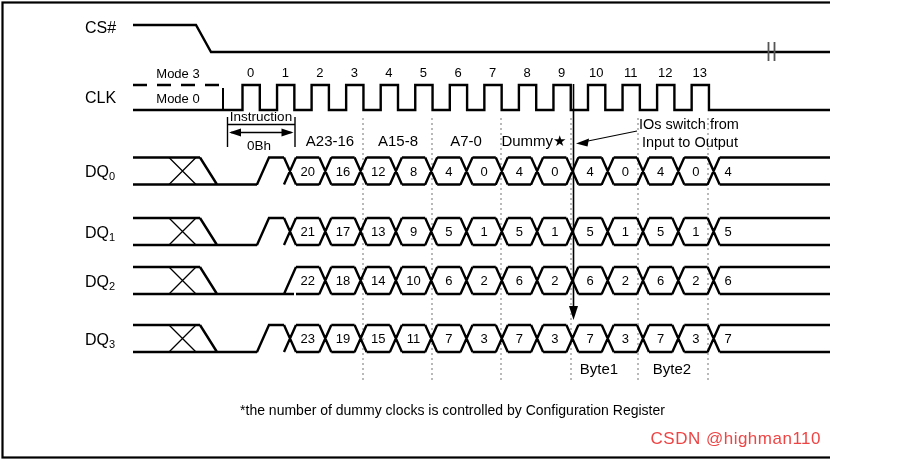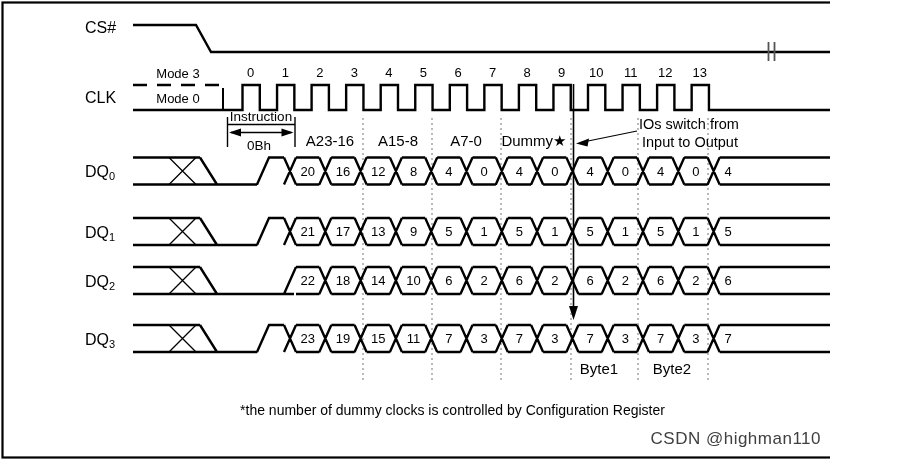--- a/index.html
+++ b/index.html
@@ -131,14 +131,14 @@
         <text x="590.05" y="343.2" font-size="13" text-anchor="middle">7</text>
         <text x="625.35" y="343.2" font-size="13" text-anchor="middle">3</text>
         <text x="660.65" y="343.2" font-size="13" text-anchor="middle">7</text>
         <text x="695.9499999999999" y="343.2" font-size="13" text-anchor="middle">3</text>
         <text x="724.5999999999999" y="343.2" font-size="13" text-anchor="start">7</text>
       </g>
       <text x="599" y="374" font-size="15" text-anchor="middle">Byte1</text>
       <text x="672" y="374" font-size="15" text-anchor="middle">Byte2</text>
     </svg>
   <div class="footnote">*the number of dummy clocks is controlled by Configuration Register</div>
-  <div class="watermark" style="color: #404040;">CSDN @highman110</div>
+  <div class="watermark" style="color: #ef4444;">CSDN @highman110</div>
 </div>
 
 </body></html>

